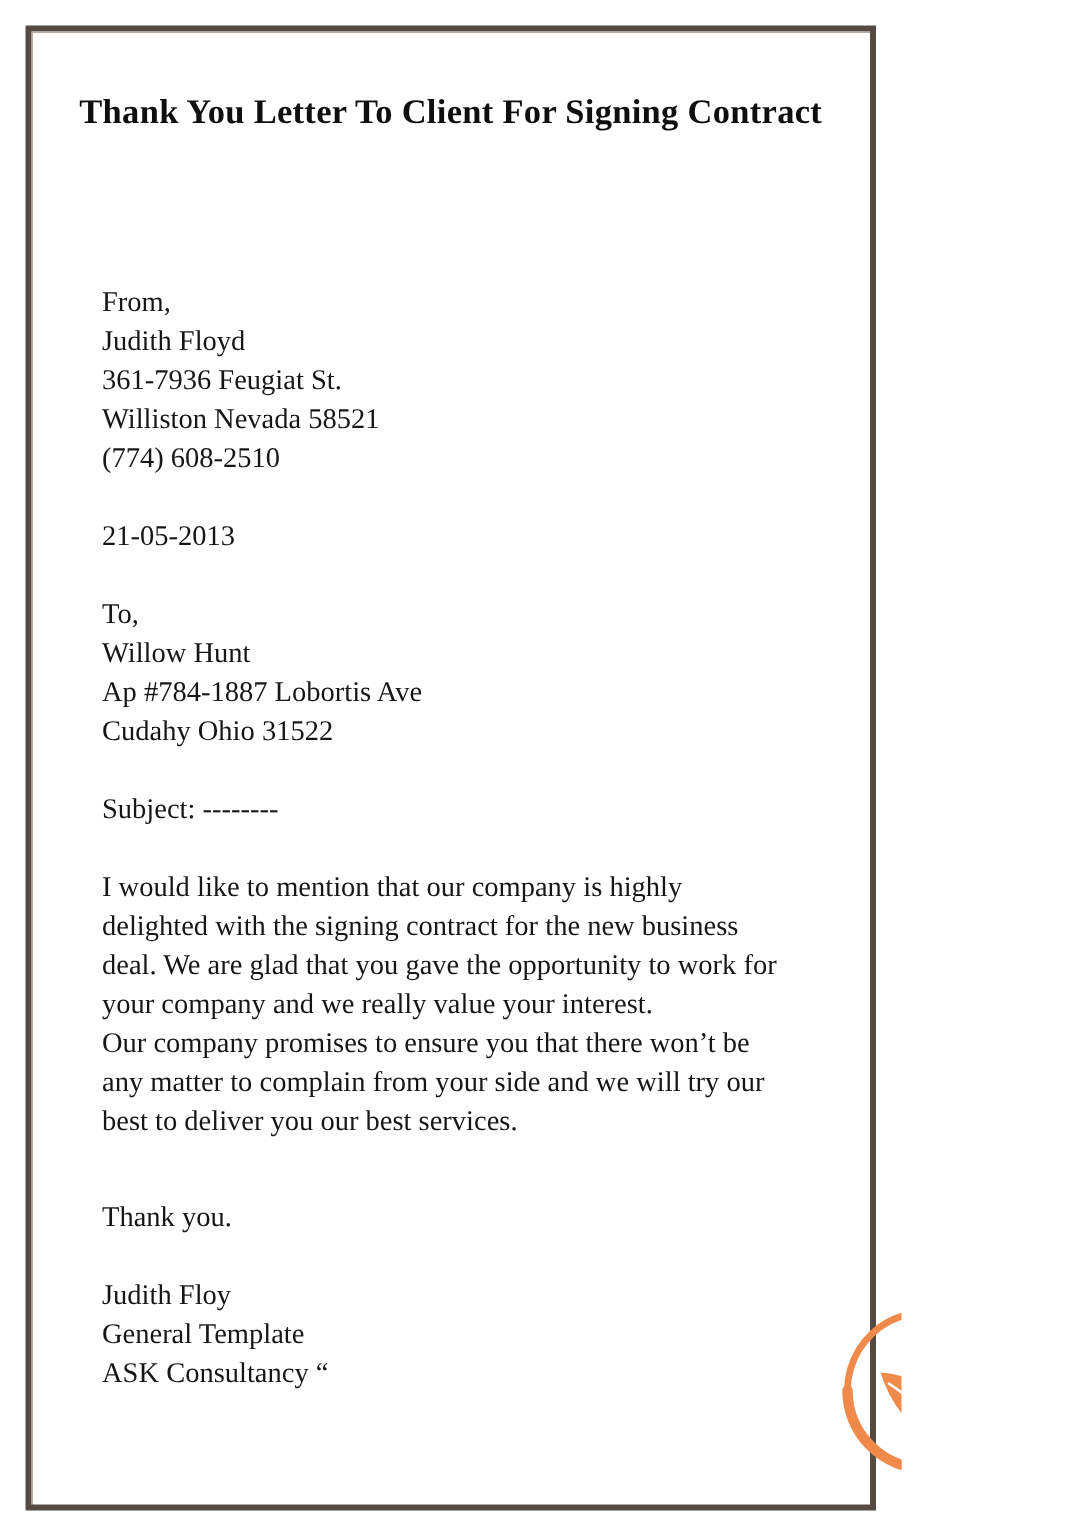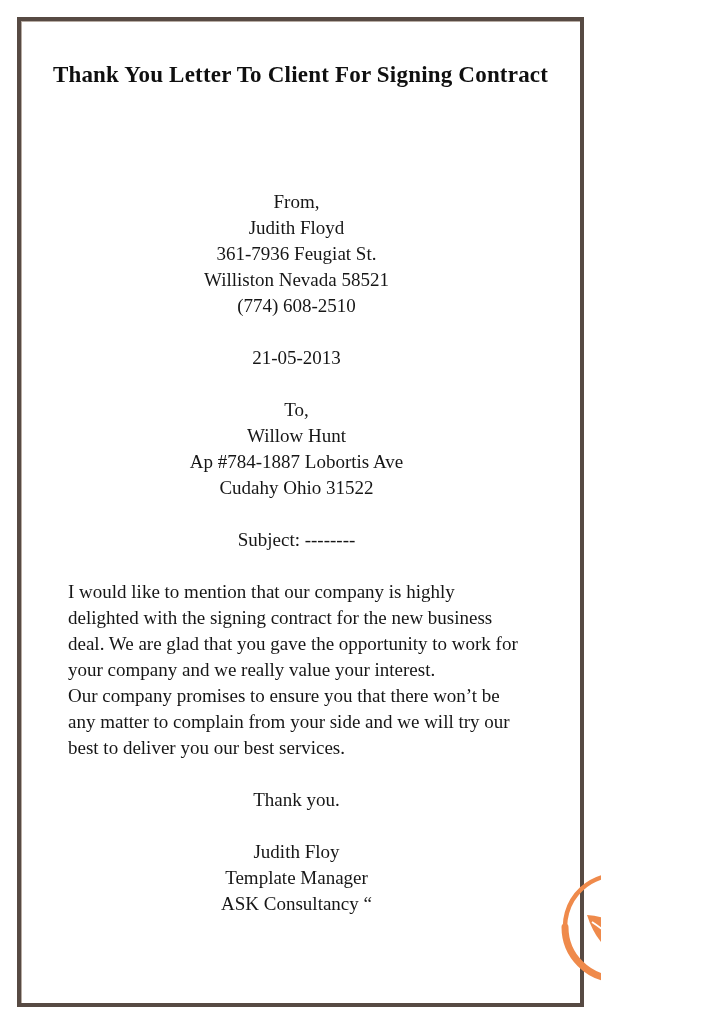--- a/index.html
+++ b/index.html
@@ -35,22 +35,22 @@
   }
   .letter {
     margin-top: 100px;
     padding-left: 47px;
     padding-right: 55px;
     font-size: 19px;
     line-height: 26px;
   }
   .block { margin-bottom: 26px; }
   .para  { margin-bottom: 0; }
-  .para.gap-after { margin-bottom: 26px; }
-  .line { white-space: pre; text-align: center; }
+  .para.gap-after { margin-bottom: 38px; }
+  .line { white-space: pre; }
 
   
   .logo {
     position: absolute;
     left: 560px;
     top: 862px;
     width: 145px;
     height: 130px;
   }
   .logo svg {
@@ -113,21 +113,21 @@
       <div class="block line">Subject: --------</div>
 
 
       <div class="para">I would like to mention that our company is highly delighted with the signing contract for the new business deal. We are glad that you gave the opportunity to work for your company and we really value your interest.</div>
       <div class="para gap-after">Our company promises to ensure you that there won’t be any matter to complain from your side and we will try our best to deliver you our best services.</div>
 
       <div class="block line">Thank you.</div>
 
       <div>
         <div class="line">Judith Floy</div>
-        <div class="line">Template Manager</div>
+        <div class="line">General Template</div>
         <div class="line">ASK Consultancy “</div>
       </div>
 
     </div>
   </div>
 
   <div class="logo">
     <svg viewBox="0 0 145 130" width="145" height="130" aria-hidden="true">
 
       <path d="M 70.5 14.8 A 52 52 0 1 0 88.3 106.5" fill="none" stroke="#ef8a4b" stroke-width="4.5" stroke-linecap="round"></path>

